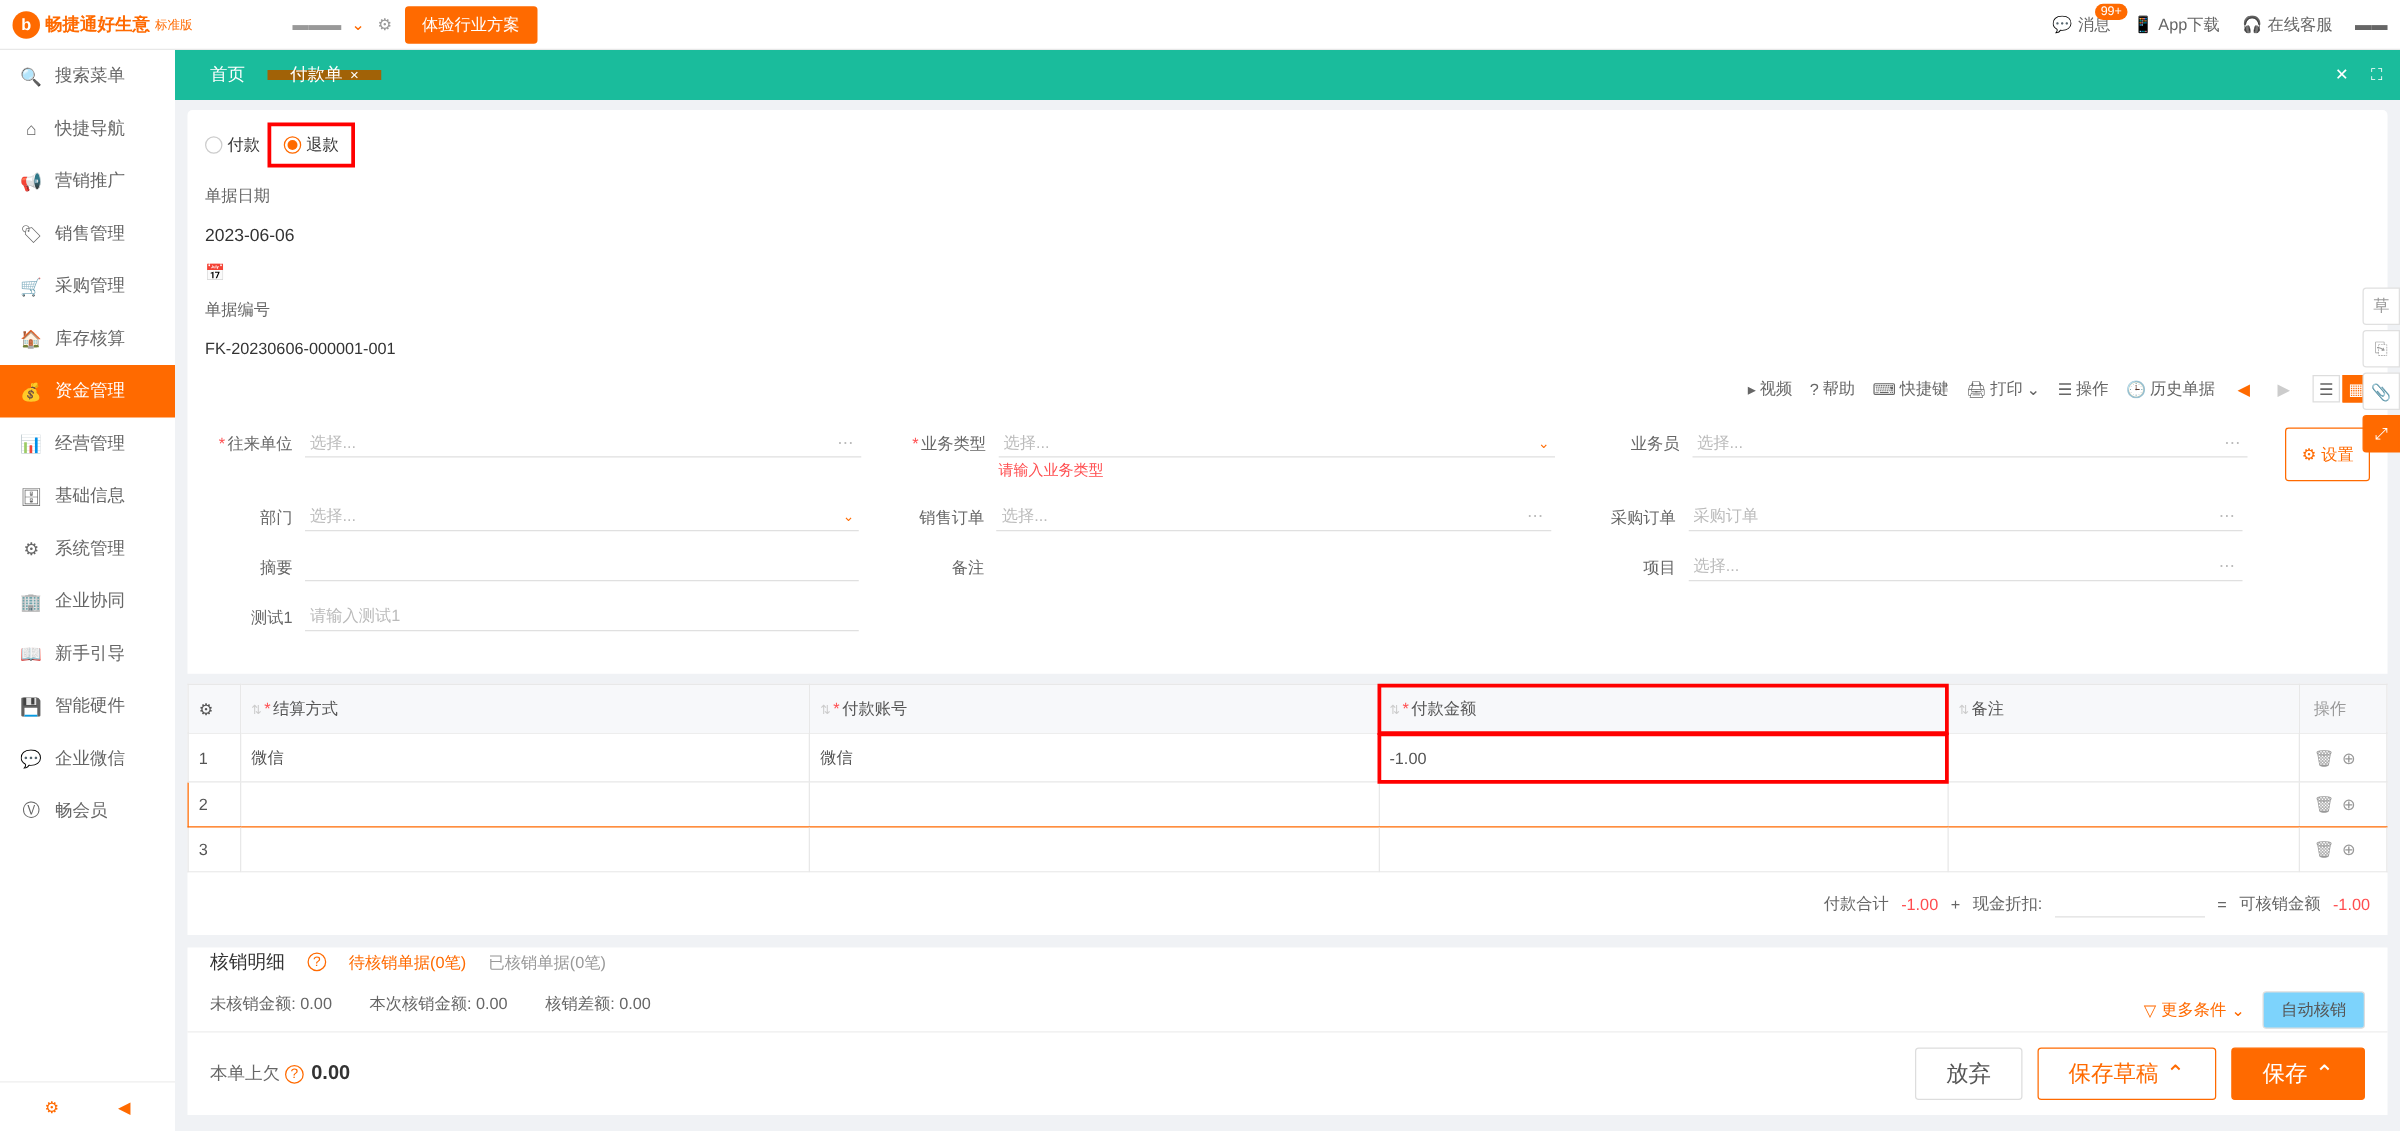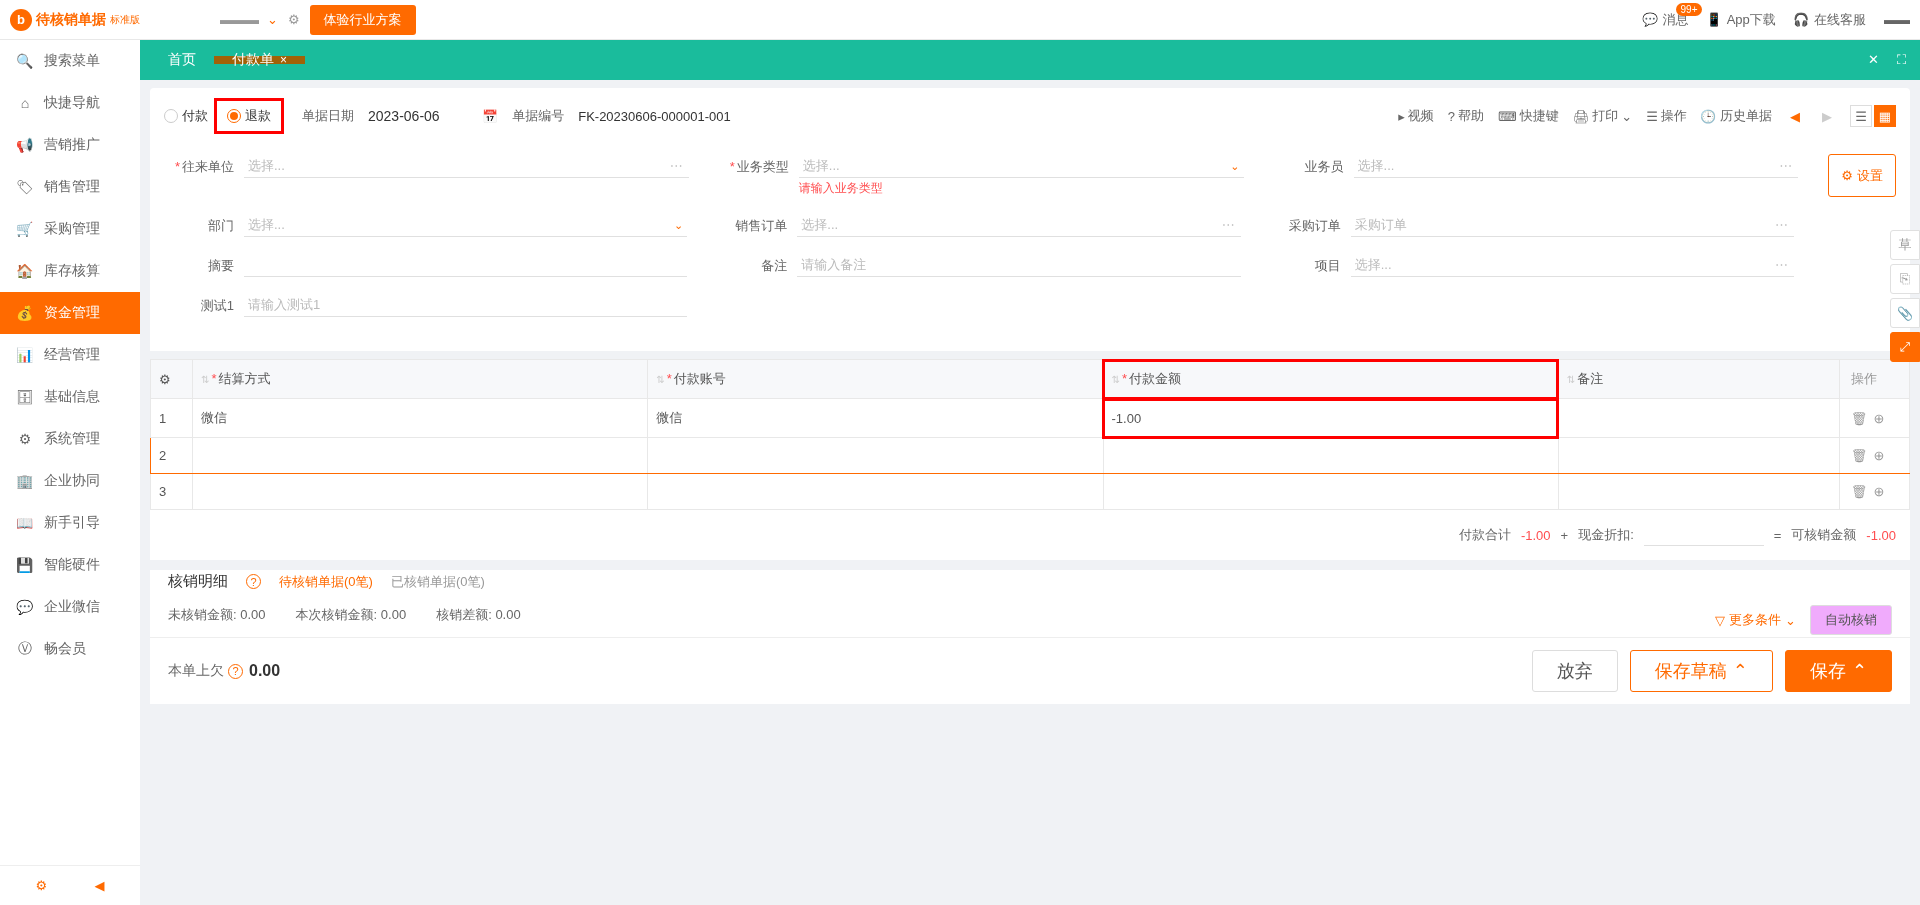--- a/index.html
+++ b/index.html
@@ -34,21 +34,21 @@
 
 
 .tabs-bar { height: 40px; background: #1abc9c; display: flex; align-items: center; padding: 16px 10px; color: #fff; }
 .tab { padding: 0 18px; height: 100%; display: flex; align-items: center; gap: 6px; cursor: pointer; font-size: 14px; }
 .tab.active { background: #a16207; }
 .tab-close { font-size: 12px; }
 .tabs-bar-right { margin-left: auto; display: flex; gap: 10px; }
 .tabs-bar-icon { cursor: pointer; padding: 4px; }
 
 
-.toolbar { background: #fff; margin: 8px 10px 0 10px; padding: 10px 14px; display: flex; align-items: center; gap: 14px; border-radius: 4px 4px 0 0; position: relative; }
+.toolbar { background: #fff; margin: 8px 10px 0 10px; padding: 10px 14px; display: flex; gap: 14px; border-radius: 4px 4px 0 0; position: relative; flex-direction: column; }
 .radio-group { display: flex; gap: 4px; align-items: center; border: 3px solid red; padding: 6px 10px; position: relative; left: -4px; }
 .radio-group-outer { display: flex; align-items: center; gap: 10px; }
 .radio-item { display: flex; align-items: center; gap: 4px; cursor: pointer; }
 .radio-circle { width: 14px; height: 14px; border: 1px solid #ccc; border-radius: 50%; display: inline-flex; align-items: center; justify-content: center; }
 .radio-circle.checked { border-color: #ff6a00; }
 .radio-dot { width: 8px; height: 8px; background: #ff6a00; border-radius: 50%; }
 .field-label { color: #666; font-size: 13px; }
 .date-input { border: none; font-size: 14px; color: #333; width: 100px; }
 .cal-icon { color: #ff6a00; }
 .toolbar-right { margin-left: auto; display: flex; align-items: center; gap: 14px; color: #666; font-size: 13px; }
@@ -97,21 +97,21 @@
 
 .verify-section { background: #fff; margin: 10px 10px 0 10px; padding: 2px 18px; }
 .verify-header { display: flex; align-items: center; gap: 18px; margin-bottom: 14px; }
 .verify-title { font-size: 15px; color: #333; }
 .info-icon { color: #ff6a00; border: 1px solid #ff6a00; border-radius: 50%; width: 15px; height: 15px; display: inline-flex; align-items: center; justify-content: center; font-size: 11px; }
 .verify-tab { color: #ff6a00; cursor: pointer; font-size: 13px; }
 .verify-tab.inactive { color: #999; }
 .verify-amounts { display: flex; gap: 30px; color: #666; font-size: 13px; margin-bottom: 10px; }
 .verify-right { margin-left: auto; display: flex; align-items: center; gap: 14px; }
 .more-cond { color: #ff6a00; cursor: pointer; display: flex; align-items: center; gap: 4px; font-size: 13px; }
-.auto-verify-btn { border: 1px solid #ddd; background: #f0abfc; padding: 5px 14px; cursor: pointer; font-size: 13px; color: #555; border-radius: 3px; }
+.auto-verify-btn { border: 1px solid #ddd; background: #7dd3fc; padding: 5px 14px; cursor: pointer; font-size: 13px; color: #555; border-radius: 3px; }
 
 
 .bottom-bar { background: #fff; margin: 0 10px 10px 10px; padding: 12px 18px; display: flex; align-items: center; border-top: 1px solid #eee; }
 .owe-label { color: #666; font-size: 14px; }
 .owe-amt { font-size: 16px; font-weight: bold; margin-left: 6px; }
 .bottom-actions { margin-left: auto; display: flex; gap: 12px; }
 .btn { padding: 8px 24px; border-radius: 3px; cursor: pointer; font-size: 18px; }
 .btn-default { background: #fff; border: 1px solid #ddd; color: #555; }
 .btn-outline { background: #fff; border: 1px solid #ff6a00; color: #ff6a00; display: flex; align-items: center; gap: 6px; }
 .btn-primary { background: #ff6a00; border: 1px solid #ff6a00; color: #fff; display: flex; align-items: center; gap: 6px; }
@@ -120,21 +120,21 @@
 .float-bar { position: absolute; right: 0; top: 190px; display: flex; flex-direction: column; gap: 4px; }
 .float-item { width: 30px; height: 30px; background: #fff; border: 1px solid #e0e0e0; display: flex; align-items: center; justify-content: center; cursor: pointer; color: #999; border-radius: 3px 0 0 3px; }
 .float-item.active { background: #ff6a00; color: #fff; border-color: #ff6a00; }
 </style>
 </head>
 <body>
 
 <div class="top-header">
   <div class="logo">
     <span class="logo-icon">b</span>
-    <span class="logo-text">待核销单据</span>
+    <span class="logo-text">畅捷通好生意</span>
   </div>
   <span class="logo-sub">标准版</span>
   <div class="dropdown-area">
     <span>▬▬▬</span>
     <span class="chevron-down">⌄</span>
   </div>
   <span class="gear-btn">⚙</span>
   <button class="orange-btn">体验行业方案</button>
   <div class="header-right">
     <div class="header-right-item">
@@ -318,21 +318,20 @@
         <div style="width:72px"></div>
       </div>
 
       <div class="form-row">
         <div class="form-col">
           <div class="form-label"><span>摘要</span></div>
           <div class="form-control"><input class="select-input" style=""></div>
         </div>
         <div class="form-col">
           <div class="form-label"><span>备注</span></div>
-          <div class="form-control"><input class="select-input" placeholder="请输入备注" style=""></div>
         </div>
         <div class="form-col">
           <div class="form-label"><span>项目</span></div>
           <div class="form-control"><input class="select-input" placeholder="选择..." style=""><span class="dots">⋯</span></div>
         </div>
         <div style="width:72px"></div>
       </div>
 
       <div class="form-row">
         <div class="form-col">

